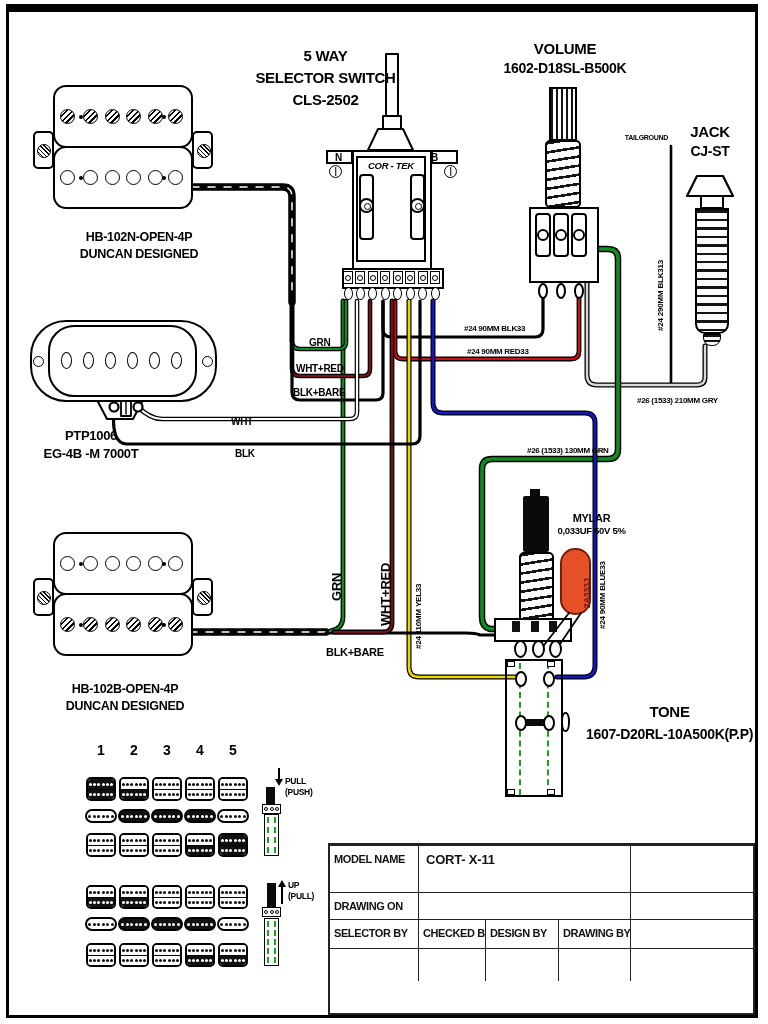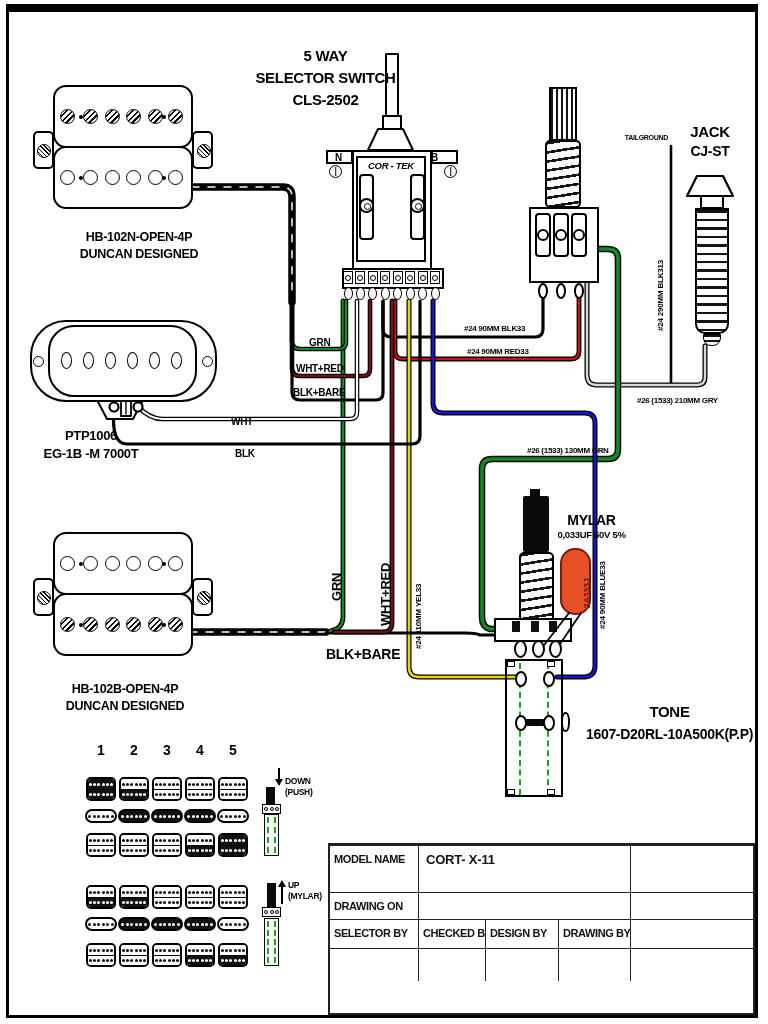--- a/index.html
+++ b/index.html
@@ -86,21 +86,21 @@
   .arrow.up::after{content:'';position:absolute;top:-6px;left:-3.2px;border:4px solid transparent;border-bottom:7px solid #000;}
   
   .tblock{position:absolute;left:328px;top:843px;width:427px;height:172px;border:2.5px solid #222;background:#fff;z-index:3;
           display:grid;grid-template-columns:88px 67px 73px 72px 1fr;grid-template-rows:47px 27px 29px 33px 1fr;box-sizing:border-box;}
   .tb-company{grid-column:1/6;font-size:17px;font-weight:700;padding:13px 0 0 26px;letter-spacing:-0.3px;}
   .tb-cell{border-top:1.8px solid #222;box-sizing:border-box;font-weight:700;color:#111;}
   .tb-cell.nl{border-left:1.8px solid #222;}
   .tb-label{font-size:11px;padding:7px 0 0 4px;letter-spacing:-0.4px;white-space:nowrap;overflow:hidden;}
   .tb-value{font-size:13px;padding:6px 0 0 7px;letter-spacing:-0.2px;}
   .f15{font-size:15px;} .f14{font-size:14px;} .f13{font-size:13px;} .f125{font-size:12.5px;}
-  .f105{font-size:14px;} .f10{font-size:10px;} .f95{font-size:9.5px;} .f85{font-size:8.5px;} .f8{font-size:8px;} .f7{font-size:7px;}
+  .f105{font-size:11px;} .f10{font-size:10px;} .f95{font-size:9.5px;} .f85{font-size:8.5px;} .f8{font-size:8px;} .f7{font-size:7px;}
 </style>
 </head>
 <body>
 
 <div class="page">
   <div class="frame"></div>
 
   <svg class="wires" width="768" height="1024" viewBox="0 0 768 1024">
     <g fill="none" stroke-linecap="round" stroke-linejoin="round">
       <path d="M671,146 V383" stroke="#000" stroke-width="2.6"></path>
@@ -216,21 +216,21 @@
     <div class="sc-screw" style="left:3px;top:36px"></div>
     <div class="sc-screw" style="left:172px;top:36px"></div>
   </div>
 
   <div class="lbl ctr f125" style="left:59px;top:229px;width:160px">
     <div>HB-102N-OPEN-4P</div>
     <div>DUNCAN DESIGNED</div>
   </div>
   <div class="lbl ctr f13" style="left:26px;top:427px;width:130px">
     <div>PTP1006</div>
-    <div>EG-1B -M 7000T</div>
+    <div>EG-4B -M 7000T</div>
   </div>
   <div class="lbl ctr f125" style="left:45px;top:681px;width:160px">
     <div>HB-102B-OPEN-4P</div>
     <div>DUNCAN DESIGNED</div>
   </div>
 
   <div class="lbl ctr f15" style="left:243px;top:45px;width:165px;line-height:1.45">
     <div>5 WAY</div>
     <div>SELECTOR SWITCH</div>
     <div>CLS-2502</div>
@@ -277,20 +277,24 @@
       <div class="term" style="left:417.7px;top:271px">
         <i></i>
       </div>
       <div class="lug" style="left:418.2px;top:287px"></div>
       <div class="term" style="left:430.15px;top:271px">
         <i></i>
       </div>
       <div class="lug" style="left:430.65px;top:287px"></div>
     </div>
 
+  <div class="lbl ctr f15" style="left:490px;top:39px;width:150px">
+    <div>VOLUME</div>
+    <div class="f14">1602-D18SL-B500K</div>
+  </div>
   <div class="knurl"></div>
   <div class="threads" style="left:545px;top:140px;width:36px;height:68px"></div>
   <div class="vol-body"></div>
   <div class="vslot" style="left:535px;top:213px"></div>
   <div class="vslot" style="left:553px;top:213px"></div>
   <div class="vslot" style="left:571px;top:213px"></div>
   <div class="vcirc" style="left:537px;top:229px"></div>
   <div class="vcirc" style="left:555px;top:229px"></div>
   <div class="vcirc" style="left:573px;top:229px"></div>
   <div class="plug" style="left:538px;top:283px"></div>
@@ -800,38 +804,38 @@
     </div>
   <div class="num" style="left:91px;top:742px">1</div>
   <div class="num" style="left:124px;top:742px">2</div>
   <div class="num" style="left:157px;top:742px">3</div>
   <div class="num" style="left:190px;top:742px">4</div>
   <div class="num" style="left:223px;top:742px">5</div>
 
   <div class="knob" style="left:266px;top:787px;width:9px;height:17px"></div>
   <div class="arrow down" style="left:278px;top:768px;height:16px"></div>
   <div class="lbl f85" style="left:285px;top:776px;line-height:1.25">
-    <div>DOWN</div>
+    <div>PULL</div>
     <div>(PUSH)</div>
   </div>
   <div class="pp-plate" style="left:262px;top:804px;width:19px;height:10px">
       <i></i>
       <i></i>
       <i></i>
     </div>
   <div class="pp-body" style="left:264px;top:814px;width:15px;height:42px">
     <div class="gdash" style="left:2px"></div>
     <div class="gdash" style="right:2px;left:auto"></div>
   </div>
 
   <div class="knob" style="left:267px;top:883px;width:9px;height:25px"></div>
   <div class="arrow up" style="left:281px;top:882px;height:22px"></div>
   <div class="lbl f85" style="left:288px;top:880px;line-height:1.25">
     <div>UP</div>
-    <div>(MYLAR)</div>
+    <div>(PULL)</div>
   </div>
   <div class="pp-plate" style="left:262px;top:907px;width:19px;height:10px">
       <i></i>
       <i></i>
       <i></i>
     </div>
   <div class="pp-body" style="left:264px;top:918px;width:15px;height:48px">
     <div class="gdash" style="left:2px"></div>
     <div class="gdash" style="right:2px;left:auto"></div>
   </div>

